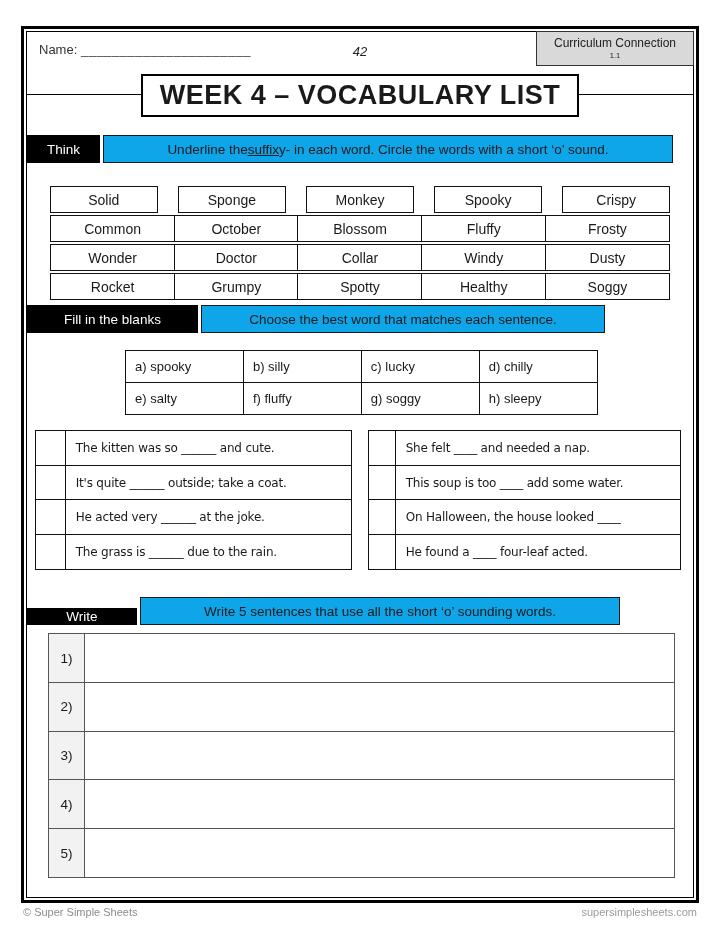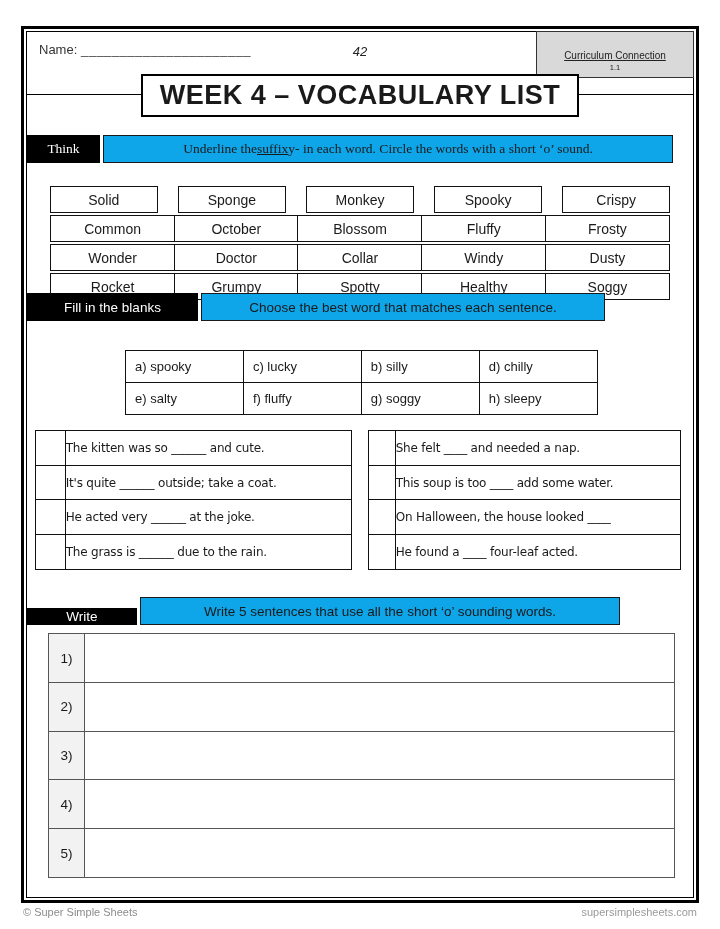--- a/index.html
+++ b/index.html
@@ -9,37 +9,37 @@
   .sheet { position: absolute; left: 21px; top: 26px; width: 678px; height: 877px;
     border: 3.5px solid #000; padding: 2px; background: #fff; }
   .inner { position: relative; width: 100%; height: 100%; border: 1.5px solid #000; background: #fff; }
 
   .name-row { position: absolute; left: 12px; top: 10px; font-size: 13px; color: #333; }
   .name-line { color: #444; letter-spacing: 0.5px; }
   .page-num { position: absolute; left: 0; right: 0; top: 12px; text-align: center; font-size: 13px; color: #222; font-style: italic; }
 
   .badge { position: absolute; top: -1px; right: -1px; width: 158px; background: #d9d9d9;
     border: 1.2px solid #333; text-align: center; padding: 3px 4px 4px; line-height: 1.35; }
-  .badge-l1 { font-size: 10px; text-decoration: underline; color: #222; margin-top: 14px; }
+  .badge-l1 { font-size: 12px; color: #222; }
   .badge-l2 { font-size: 7.5px; color: #222; }
 
   .hline { position: absolute; top: 62px; left: 0; right: 0; border-top: 1.5px solid #000; }
   .title-box { position: absolute; top: 42px; left: 50%; transform: translateX(-50%);
     width: 438px; height: 43px; background: #fff; border: 2.5px solid #000;
     display: flex; align-items: center; justify-content: center;
     font-size: 27px; font-weight: bold; letter-spacing: 0.5px; white-space: nowrap; }
 
   .sec { position: absolute; left: 0; display: flex; height: 28px; }
   .sec-label { background: #000; color: #fff; display: flex; align-items: center;
     justify-content: center; font-size: 13.5px; }
   .sec-instr { background: #0ea5e9; border: 1.5px solid #1a1a1a; margin-left: 3px;
     display: flex; align-items: center; justify-content: center; font-size: 13.5px;
     padding: 0 10px; white-space: nowrap; }
-  #think { top: 103px; font-family: Liberation Serif, serif; }  #think .sec-label { width: 73px; }  #think .sec-instr { width: 570px; }
-  #fill  { top: 261px; text-align: right; }  #fill  .sec-label { width: 171px; } #fill  .sec-instr { width: 404px; }
+  #think { top: 103px; }  #think .sec-label { width: 73px; }  #think .sec-instr { width: 570px; }
+  #fill  { top: 273px; text-align: right; }  #fill  .sec-label { width: 171px; } #fill  .sec-instr { width: 404px; }
   #write { top: 565px; }  #write .sec-label { width: 110px; margin-top: 11px; } #write .sec-instr { width: 480px; }
   .ul { text-decoration: underline; }
 
   .words { position: absolute; top: 146px; left: 23px; width: 620px; }
   .wrow { display: flex; margin-top: 2px; }
   .wrow:first-child { margin-top: 8px; gap: 22px; }
   .wcell { flex: 1; height: 27px; border: 1.5px solid #111; margin-left: -1.5px;
     display: flex; align-items: center; justify-content: center; font-size: 14px; background: #fff; }
   .wcell:first-child { margin-left: 0; }
 
@@ -51,21 +51,21 @@
   .ocell:first-child { margin-left: 0; }
 
   .sent-table { position: absolute; top: 398px; }
   #sent-left  { left: 8px;  width: 317px; }
   #sent-right { left: 341px; width: 313px; }
   .srow { display: flex; margin-top: -1.3px; }
   .srow:first-child { margin-top: 0; }
   .sbox { width: 31px; height: 36px; border: 1.3px solid #111; background: #fff; }
   #sent-right .sbox { width: 28px; }
   .stext { flex: 1; height: 36px; border: 1.3px solid #111; margin-left: -1.3px;
-    display: flex; align-items: center; font-size: 12px;
+    display: flex; align-items: center; padding-left: 10px; font-size: 12px;
     font-family: "DejaVu Sans", sans-serif; letter-spacing: -0.2px; background: #fff; white-space: nowrap; }
 
   .write-table { position: absolute; top: 601px; left: 21px; width: 627px; }
   .xrow { display: flex; margin-top: -1.2px; }
   .xrow:first-child { margin-top: 0; }
   .xnum { width: 37px; height: 50px; background: #f2f2f2; border: 1.2px solid #555;
     display: flex; align-items: center; justify-content: center; font-size: 13.5px; }
   .xline { flex: 1; height: 50px; border: 1.2px solid #555; margin-left: -1.2px; background: #fff; }
 
   .footer-left  { position: absolute; left: 23px;  top: 906px; font-size: 11px; color: #8c8c8c; }
@@ -132,22 +132,22 @@
     </div>
 
     <div class="sec" id="fill">
       <div class="sec-label">Fill in the blanks</div>
       <div class="sec-instr">Choose the best word that matches each sentence.</div>
     </div>
 
     <div class="options">
       <div class="orow">
         <div class="ocell">a) spooky</div>
+        <div class="ocell">b) silly</div>
         <div class="ocell">c) lucky</div>
-        <div class="ocell">b) silly</div>
         <div class="ocell">d) chilly</div>
       </div>
       <div class="orow">
         <div class="ocell">e) salty</div>
         <div class="ocell">f) fluffy</div>
         <div class="ocell">g) soggy</div>
         <div class="ocell">h) sleepy</div>
       </div>
     </div>
 

